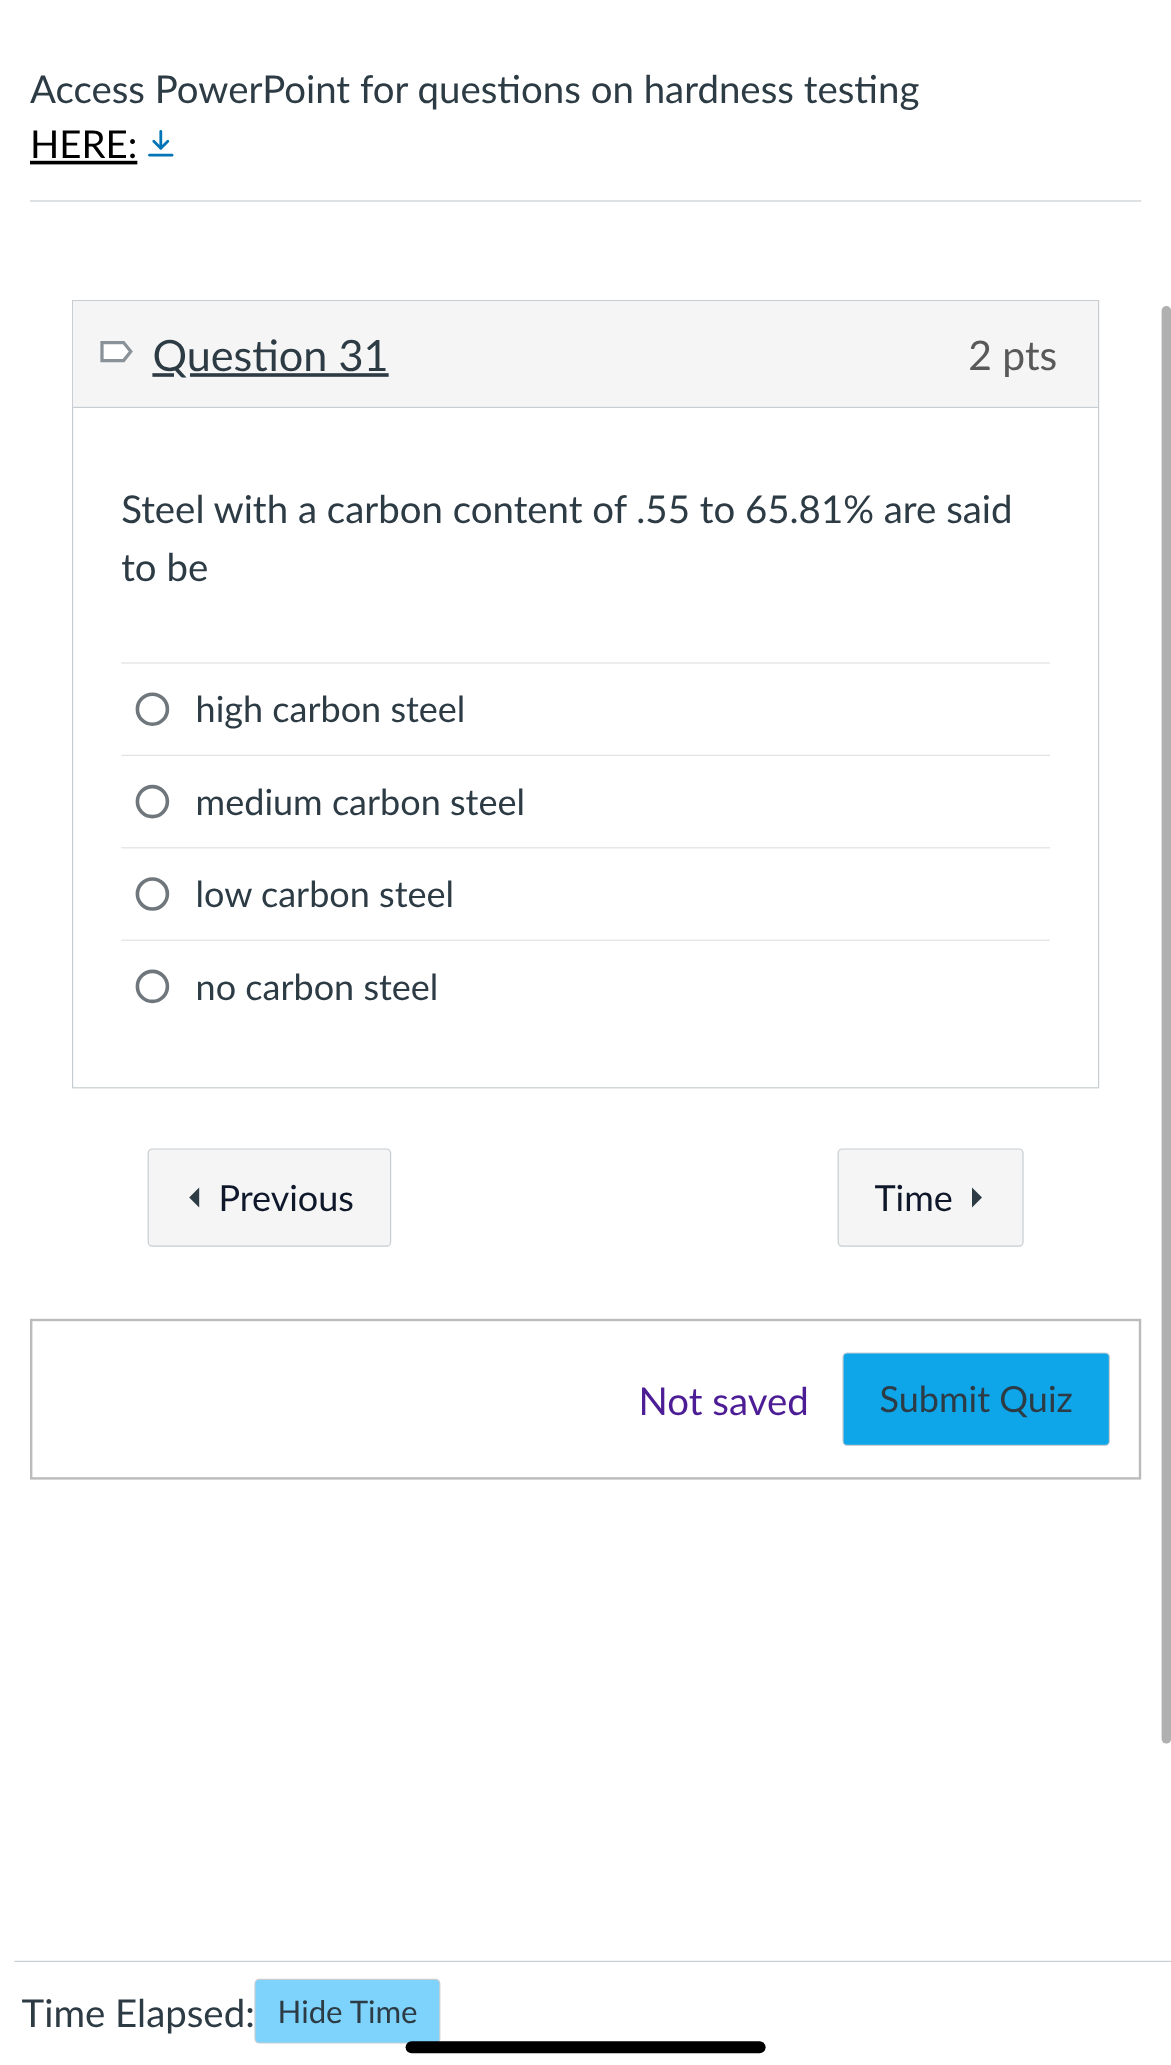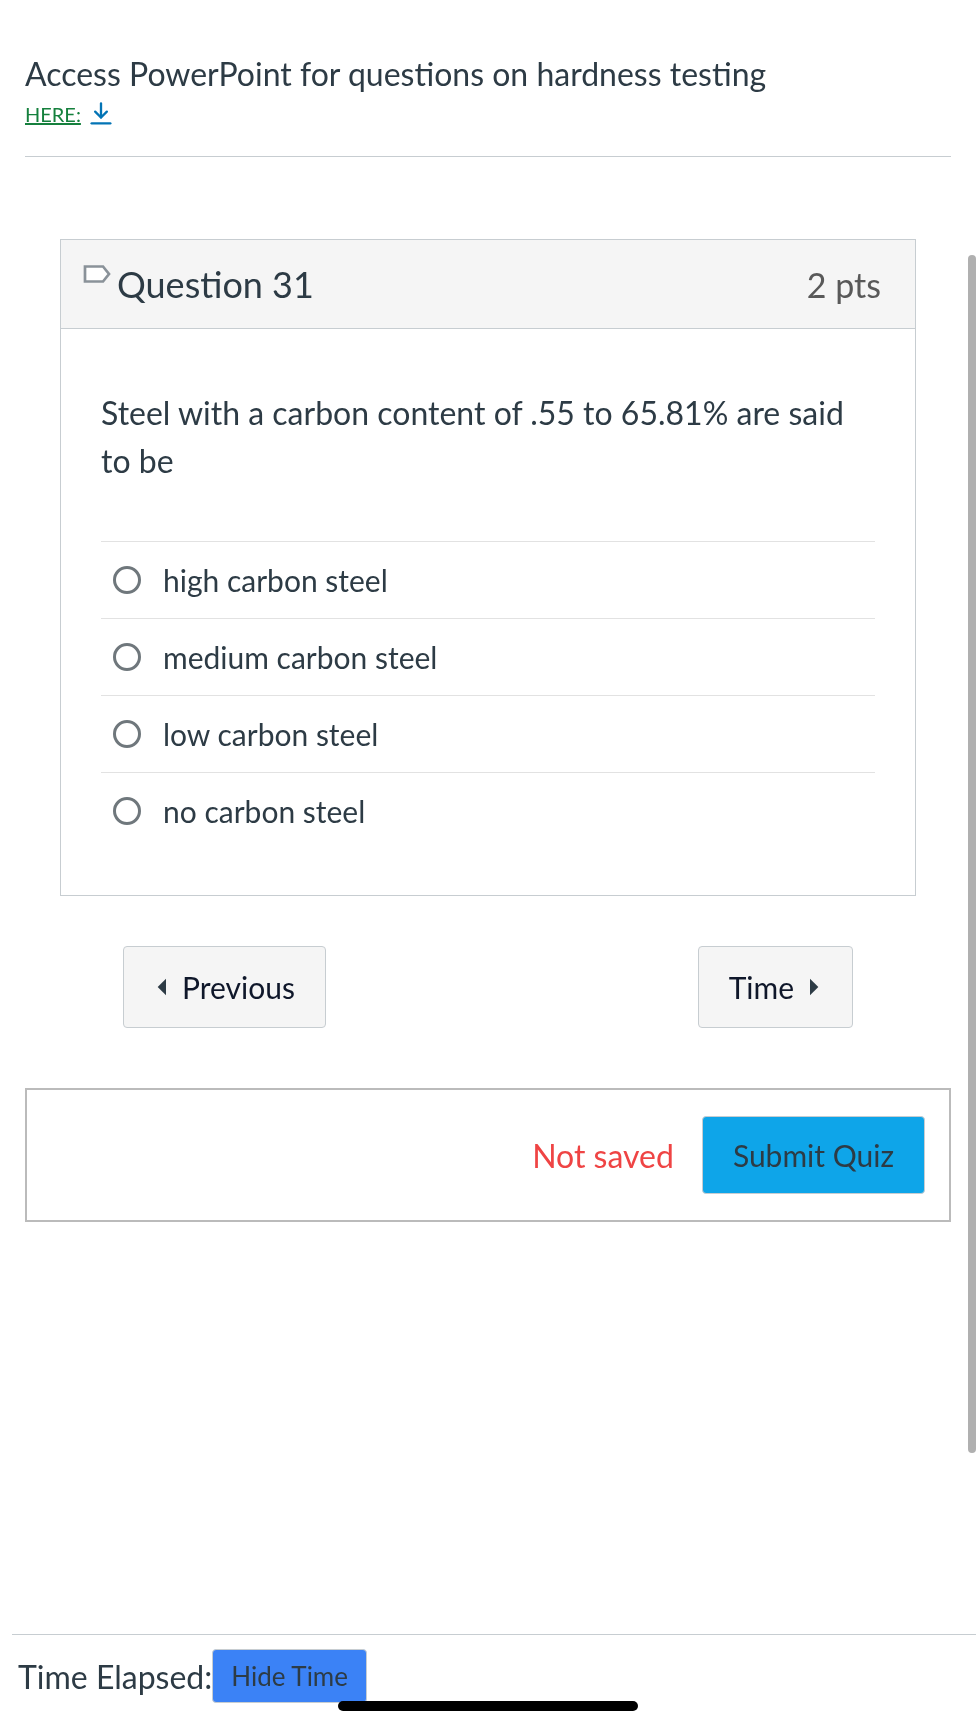--- a/index.html
+++ b/index.html
@@ -17,23 +17,23 @@
       overflow-y: auto;
       scrollbar-width: thin;
     }
     .instructions {
       font-size: 32px;
       color: #2d3b45;
       margin-top: 50px;
       line-height: 1.5;
     }
     .download-link {
-      color: #15803d;
+      color: #000000;
       text-decoration: underline;
-      font-size: 20px;
+      font-size: 32px;
       display: inline-flex;
       align-items: center;
       gap: 6px;
       margin-top: 2px;
     }
     .download-link svg { display: inline-block; }
     .hr {
       border: none;
       border-top: 1px solid #c7cdd1;
       margin-top: 28px;
@@ -46,22 +46,23 @@
     .question-header {
       background: #f5f5f5;
       border-bottom: 1px solid #c7cdd1;
       display: flex;
       align-items: center;
       justify-content: space-between;
       padding: 22px 34px 22px 18px;
     }
     .question-header-left {
       display: flex;
-      align-items: flex-start;
-      gap: 2px;
+      align-items: flex-end;
+      gap: 12px;
+      text-decoration: underline;
     }
     .flag-icon {
       width: 36px; height: 36px;
       display: inline-flex;
       align-items: center;
       justify-content: center;
     }
     .question-title {
       font-size: 36px;
       font-weight: 400;
@@ -130,21 +131,21 @@
       margin: 60px 0 0 0;
       border: 2px solid #bbb;
       padding: 26px 24px;
       display: flex;
       align-items: center;
       justify-content: flex-end;
       gap: 28px;
     }
     .save-status {
       font-size: 32px;
-      color: #ef4444;
+      color: #4c1d95;
       text-align: right;
     }
     .submit-btn {
       background: #0ea5e9;
       border: 1px solid #c7cdd1;
       border-radius: 4px;
       padding: 20px 30px;
       font-size: 30px;
       color: #2d3b45;
       cursor: pointer;
@@ -158,21 +159,21 @@
       padding: 14px 0 18px 6px;
       display: flex;
       align-items: center;
       background: #fff;
     }
     .timer-label {
       font-size: 32px;
       color: #2d3b45;
     }
     .hide-time-btn {
-      background: #3b82f6;
+      background: #7dd3fc;
       border: 1px solid #c7cdd1;
       border-radius: 4px;
       padding: 10px 18px;
       font-size: 26px;
       color: #2d3b45;
       cursor: pointer;
       font-family: inherit;
     }
     .right-scroll {
       position: absolute;

